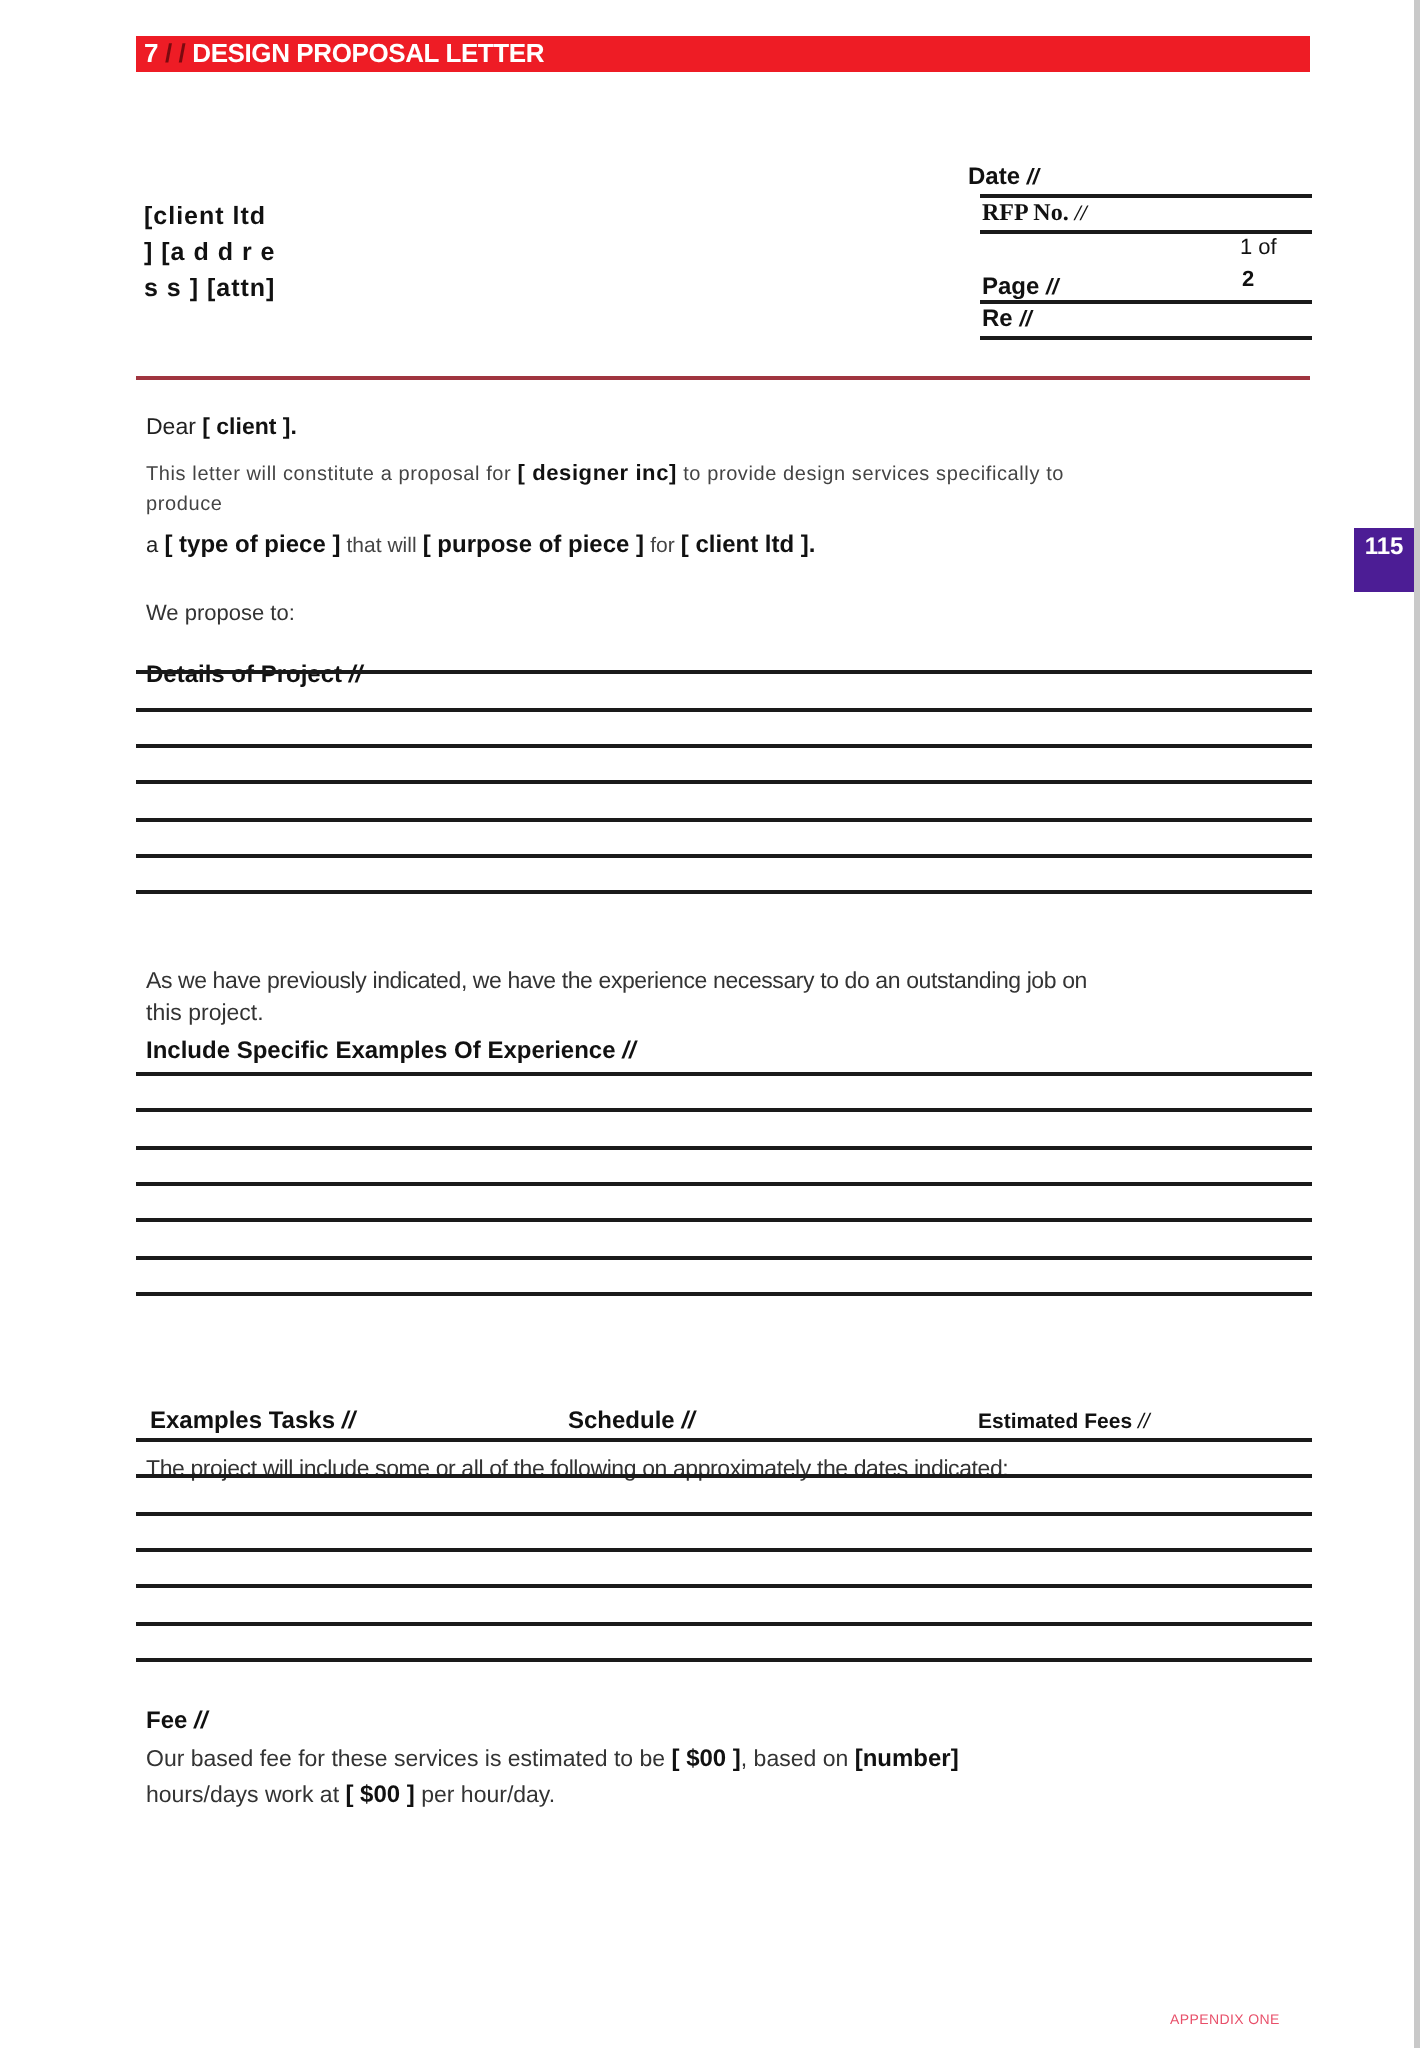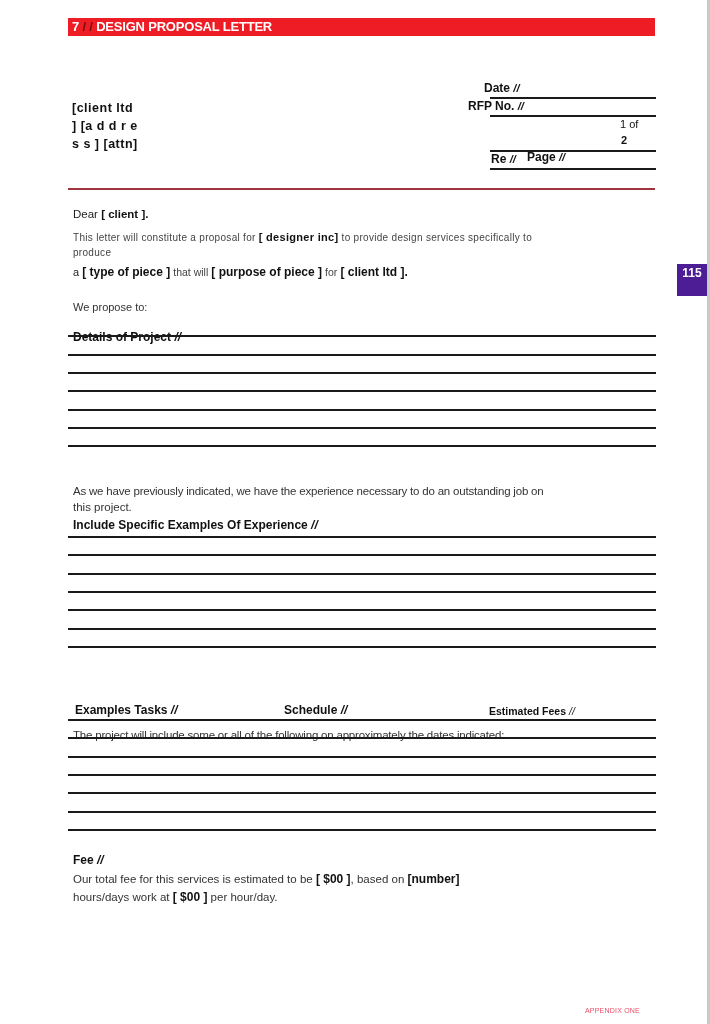--- a/index.html
+++ b/index.html
@@ -47,28 +47,28 @@
   <div>] [a d d r e</div>
   <div>s s ] [attn]</div>
 </div>
 
 <div class="abs meta-label" style="left:484px; top:81px;">
   <span>Date</span>
   <i>//</i>
 </div>
 <div class="rule" style="left:490px; top:97px; width:166px;"></div>
 
-<div class="abs meta-label" style="left:468px; top:99px;">
+<div class="abs meta-label" style="left:491px; top:99px;font-family:Liberation Serif, serif;">
   <span>RFP No.</span>
   <i>//</i>
 </div>
 <div class="rule" style="left:490px; top:115px; width:166px;"></div>
 
 <div class="abs" style="left:620px; top:118px; font-size:11px;">1 of</div>
-<div class="abs meta-label" style="left:491px; top:150px;margin-left:36px;">
+<div class="abs meta-label" style="left:491px; top:136px;">
   <span>Page</span>
   <i>//</i>
 </div>
 <div class="abs" style="left:621px; top:134px; font-size:11px; font-weight:bold;">2</div>
 <div class="rule" style="left:490px; top:150px; width:166px;"></div>
 
 <div class="abs meta-label" style="left:491px; top:152px;">
   <span>Re</span>
   <i>//</i>
 </div>
@@ -150,21 +150,21 @@
   <div class="rule" style="left:68px; top:792px; width:588px;"></div>
   <div class="rule" style="left:68px; top:811px; width:588px;"></div>
   <div class="rule" style="left:68px; top:829px; width:588px;"></div>
 </div>
 
 <div class="abs section-title" style="left:73px; top:853px;">
   <span>Fee</span>
   <i>//</i>
 </div>
 <div class="abs body-text" style="left:73px; top:872px; font-size:11.5px; color:#333; white-space:nowrap;">
-  <span>Our total fee for this services is estimated to be</span>
+  <span>Our based fee for these services is estimated to be</span>
   <span class="bold" style="font-size:12px;">[ $00 ]</span><span>, based on</span>
   <span class="bold" style="font-size:12px;">[number]</span>
 </div>
 <div class="abs body-text" style="left:73px; top:890px; font-size:11.5px; color:#333; white-space:nowrap;">
   <span>hours/days work at</span>
   <span class="bold" style="font-size:12px;">[ $00 ]</span>
   <span>per hour/day.</span>
 </div>
 
 <div class="abs page-tab">

